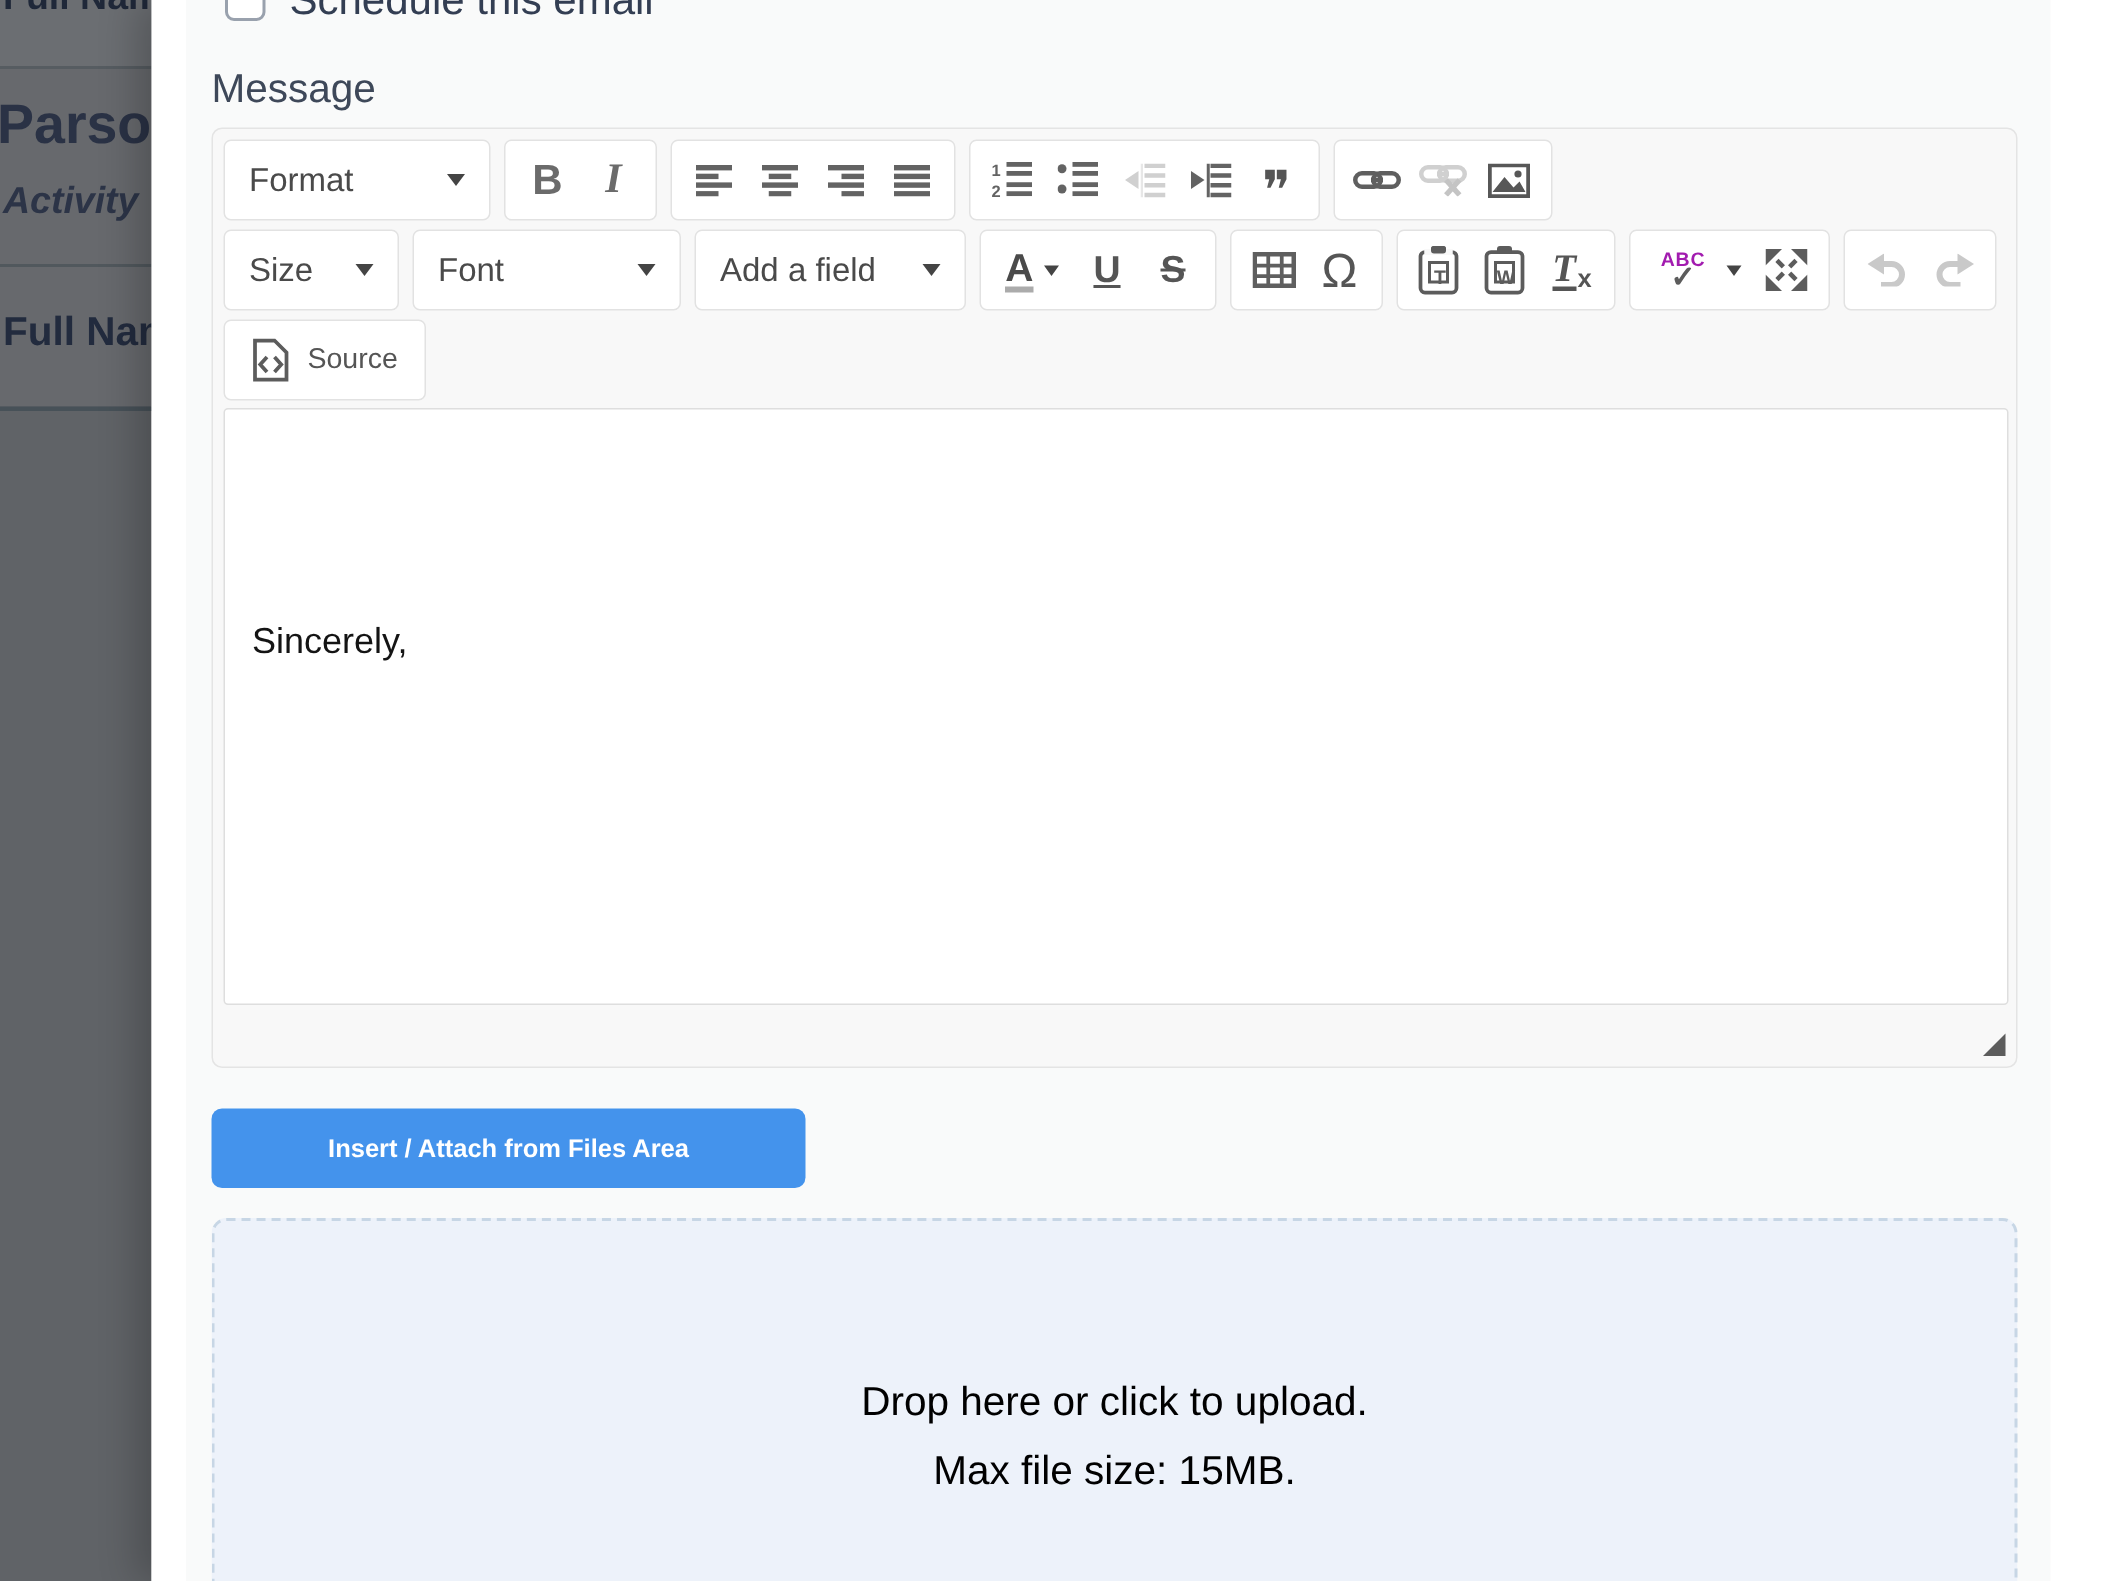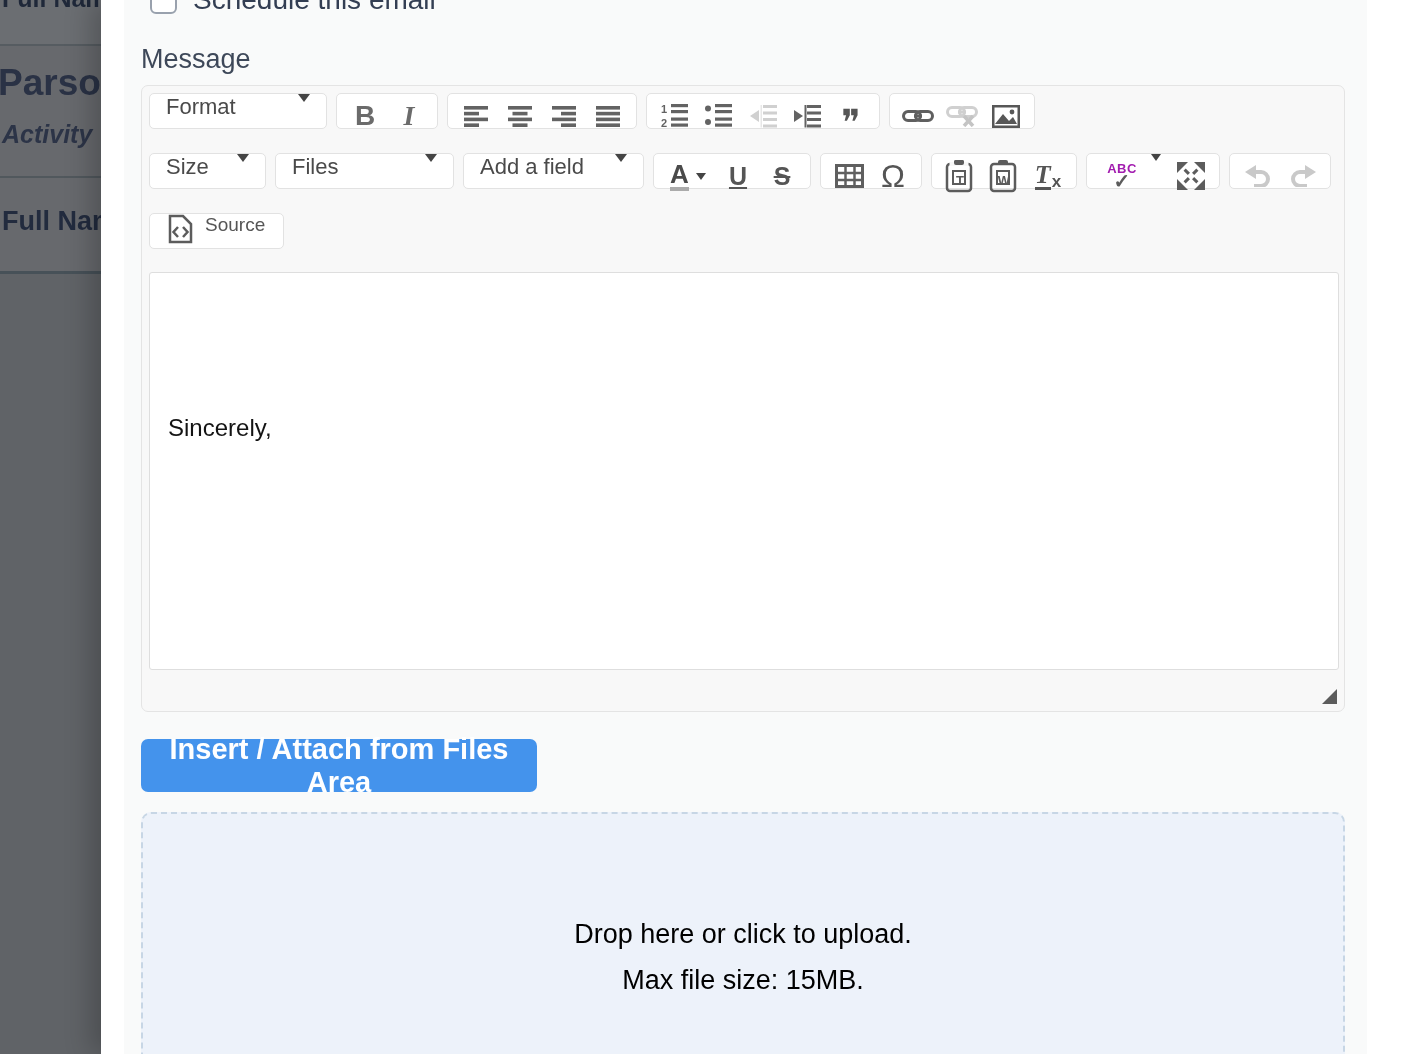--- a/index.html
+++ b/index.html
@@ -33,21 +33,21 @@
   
   .message-label { position:absolute; left:141px; top:44px; font-size:27px; font-weight:500; color:#3e4859; z-index:3; }
 
   
   .editor { position:absolute; left:141px; top:85px; width:1204px; height:627px; background:#f8f8f8;
     border:1px solid #e4e4e4; border-radius:7px; z-index:3; }
   .tb-row { position:absolute; left:7px; display:flex; gap:9px; }
   .tb-row1 { top:7px; }
   .tb-row2 { top:67px; }
   .tb-row3 { top:127px; }
-  .tb-group { display:flex; height:36px; background:#fff; border:1px solid #e2e2e2;
+  .tb-group { display:flex; align-items:center; height:54px; background:#fff; border:1px solid #e2e2e2;
     border-radius:5px; padding:0 6px; }
   .tb-btn { width:44px; height:44px; display:flex; align-items:center; justify-content:center;
     color:#666; cursor:pointer; }
   .dd { justify-content:space-between; padding:0 16px; cursor:pointer; }
   .dd-label { font-size:22px; color:#4a4a4a; }
   .caret { width:0; height:0; border-left:6px solid transparent; border-right:6px solid transparent;
     border-top:8px solid #444; margin-left:12px; }
   .bold-glyph { font-size:28px; font-weight:bold; color:#6b6b6b; }
   .italic-glyph { font-size:28px; font-weight:bold; font-style:italic; color:#6b6b6b;
     font-family:"Liberation Serif", serif; }
@@ -74,21 +74,21 @@
   .editor-body { position:absolute; left:7px; top:186px; width:1190px; height:398px; background:#fff;
     border:1px solid #dedede; border-radius:3px; overflow:hidden; cursor:text; }
   .editor-body p { margin:0 0 0 18px; font-size:24px; color:#141414; }
   .ed-p1 { padding-top:27px; }
   .ed-p2 { padding-top:141px; }
   .resize-handle { position:absolute; right:7px; bottom:7px; width:0; height:0;
     border-left:15px solid transparent; border-bottom:15px solid #5c5c5c; cursor:se-resize; }
 
   
   .attach-btn { position:absolute; left:141px; top:739px; width:396px; height:53px; background:#4493ec;
-    border:none; border-radius:7px; color:#fff; font-size:29px; font-weight:bold;
+    border:none; border-radius:7px; color:#fff; font-size:17px; font-weight:bold;
     font-family:"Liberation Sans", sans-serif; display:flex; align-items:center; justify-content:center;
     cursor:pointer; z-index:3; }
 
   
   .dropzone { position:absolute; left:141px; top:812px; width:1204px; height:420px; background:#edf2fa;
     border:2px dashed #c7d6e5; border-radius:10px; z-index:3; cursor:pointer; }
   .dz-text { position:absolute; left:0; top:105px; width:100%; text-align:center; color:#000000; }
   .dz-line1 { font-size:27px; }
   .dz-line2 { font-size:27px; margin-top:15px; }
 
@@ -268,21 +268,21 @@
         </div>
       </div>
     </div>
 
     <div class="tb-row tb-row2">
       <div class="tb-group dd" style="width:117px;">
         <span class="dd-label">Size</span>
         <span class="caret"></span>
       </div>
       <div class="tb-group dd" style="width:179px;">
-        <span class="dd-label">Files</span>
+        <span class="dd-label">Font</span>
         <span class="caret"></span>
       </div>
       <div class="tb-group dd" style="width:181px;">
         <span class="dd-label">Add a field</span>
         <span class="caret"></span>
       </div>
       <div class="tb-group">
         <div class="tb-btn colorA" style="width:56px;">
           <span class="A">A</span>
           <span class="caret"></span>

